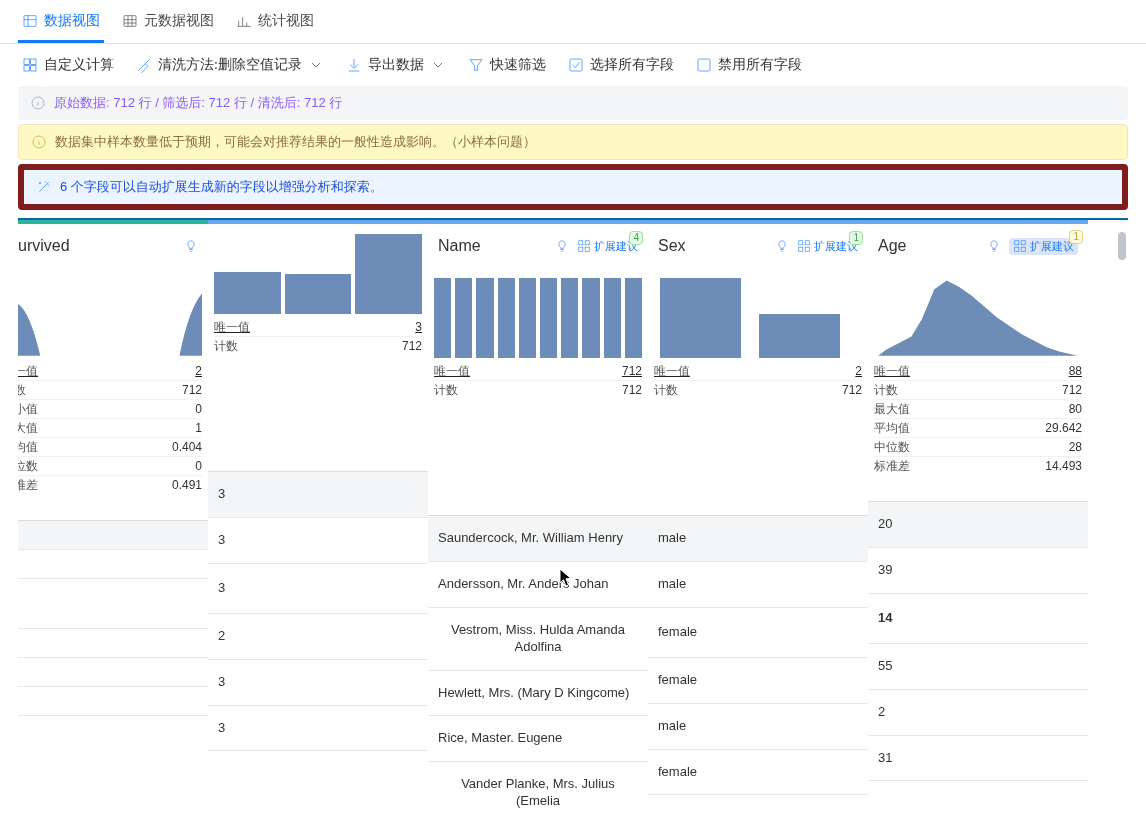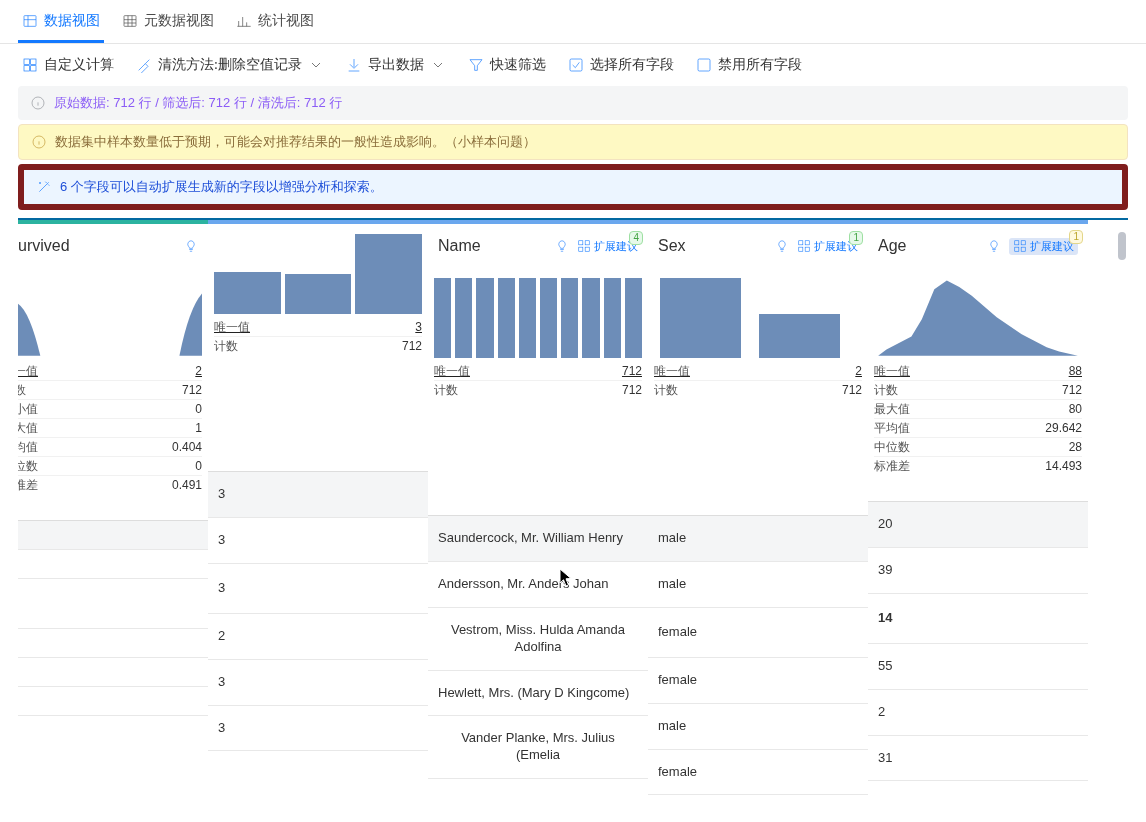--- a/index.html
+++ b/index.html
@@ -442,20 +442,21 @@
               <span class="stat-label">计数</span>
               <span class="stat-val">712</span>
             </div>
           </div>
           <div style="height: 114px;"></div>
           <div class="data-rows">
             <div class="data-cell hovered">Saundercock, Mr. William Henry</div>
             <div class="data-cell">Andersson, Mr. Anders Johan</div>
             <div class="data-cell" style="min-height: 50px;">Vestrom, Miss. Hulda Amanda Adolfina</div>
             <div class="data-cell">Hewlett, Mrs. (Mary D Kingcome)</div>
+            <div class="data-cell">Rice, Master. Eugene</div>
             <div class="data-cell">Vander Planke, Mrs. Julius (Emelia</div>
           </div>
         </div>
         <div class="col">
           <div class="col-top-bar blue"></div>
           <div class="col-header">
             <div class="col-title">Sex</div>
             <div class="col-actions">
               <svg class="bulb-icon" viewBox="0 0 24 24">
                 <path d="M9 18h6M10 21h4M12 3a6 6 0 0 0-4 10c1 1 1.5 2 1.5 3h5c0-1 .5-2 1.5-3a6 6 0 0 0-4-10z"></path>

